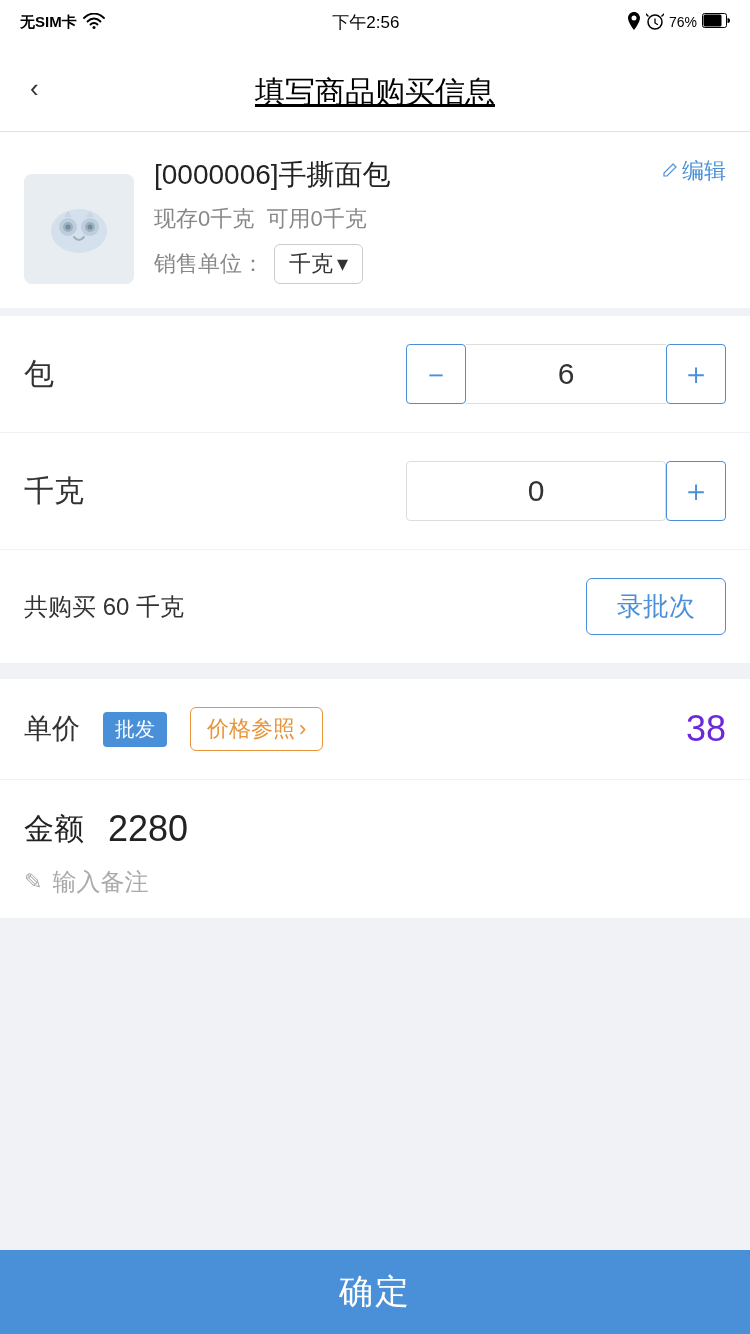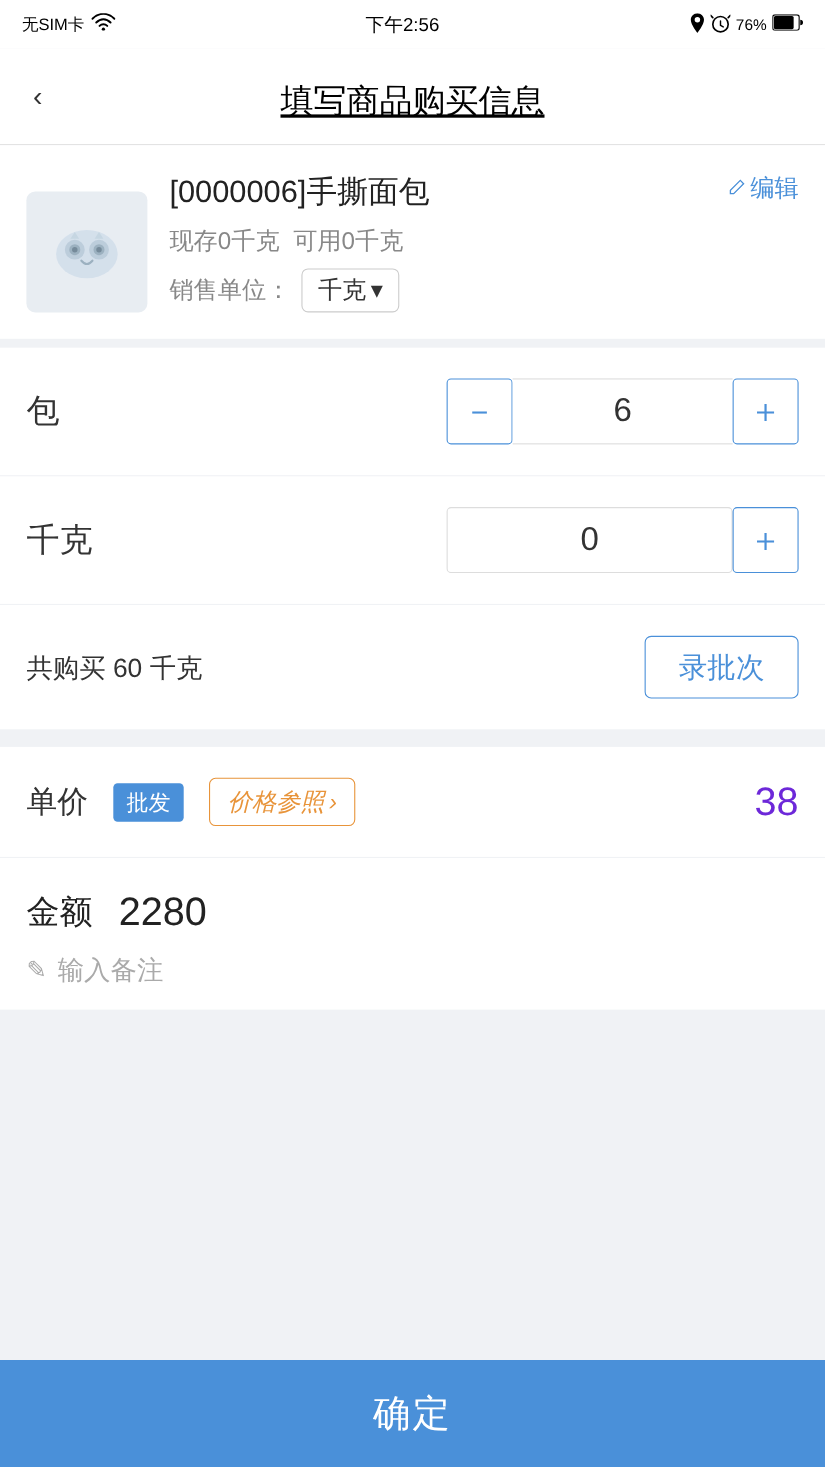--- a/index.html
+++ b/index.html
@@ -18,21 +18,21 @@
       width: 750px;
       height: 44px;
       background: #fff;
       display: flex;
       align-items: center;
       justify-content: space-between;
       padding: 0 20px;
       font-size: 15px;
       color: #000;
     }
-    .status-left { display: flex; align-items: center; gap: 6px; }
+    .status-left { display: flex; align-items: center; gap: 6px; font-weight: bold; }
     .status-center { font-size: 17px; font-weight: 500; }
     .status-right { display: flex; align-items: center; gap: 5px; font-size: 14px; justify-content: flex-end; }
 
     
     .nav-bar {
       width: 750px;
       height: 88px;
       background: #fff;
       border-bottom: 1px solid #e0e0e0;
       display: flex;
@@ -247,21 +247,20 @@
       border: 1px solid #e8943a;
       border-radius: 6px;
       padding: 6px 16px;
       color: #e8943a;
       font-size: 22px;
       cursor: pointer;
       display: flex;
       align-items: center;
       gap: 4px;
       background: #fff;
-      font-style: italic;
     }
     .price-value {
       margin-left: auto;
       font-size: 36px;
       color: #6d28d9;
       font-weight: 500;
     }
 
     
     .amount-section {
@@ -298,21 +297,21 @@
       background: #f0f2f5;
       height: 320px;
     }
 
     
     .confirm-btn {
       position: fixed;
       bottom: 0;
       left: 0;
       width: 750px;
-      height: 98px;
+      height: 84px;
       background: #4a90d9;
       color: #fff;
       font-size: 34px;
       display: flex;
       align-items: center;
       justify-content: center;
       cursor: pointer;
       border: none;
       letter-spacing: 2px;
     }

